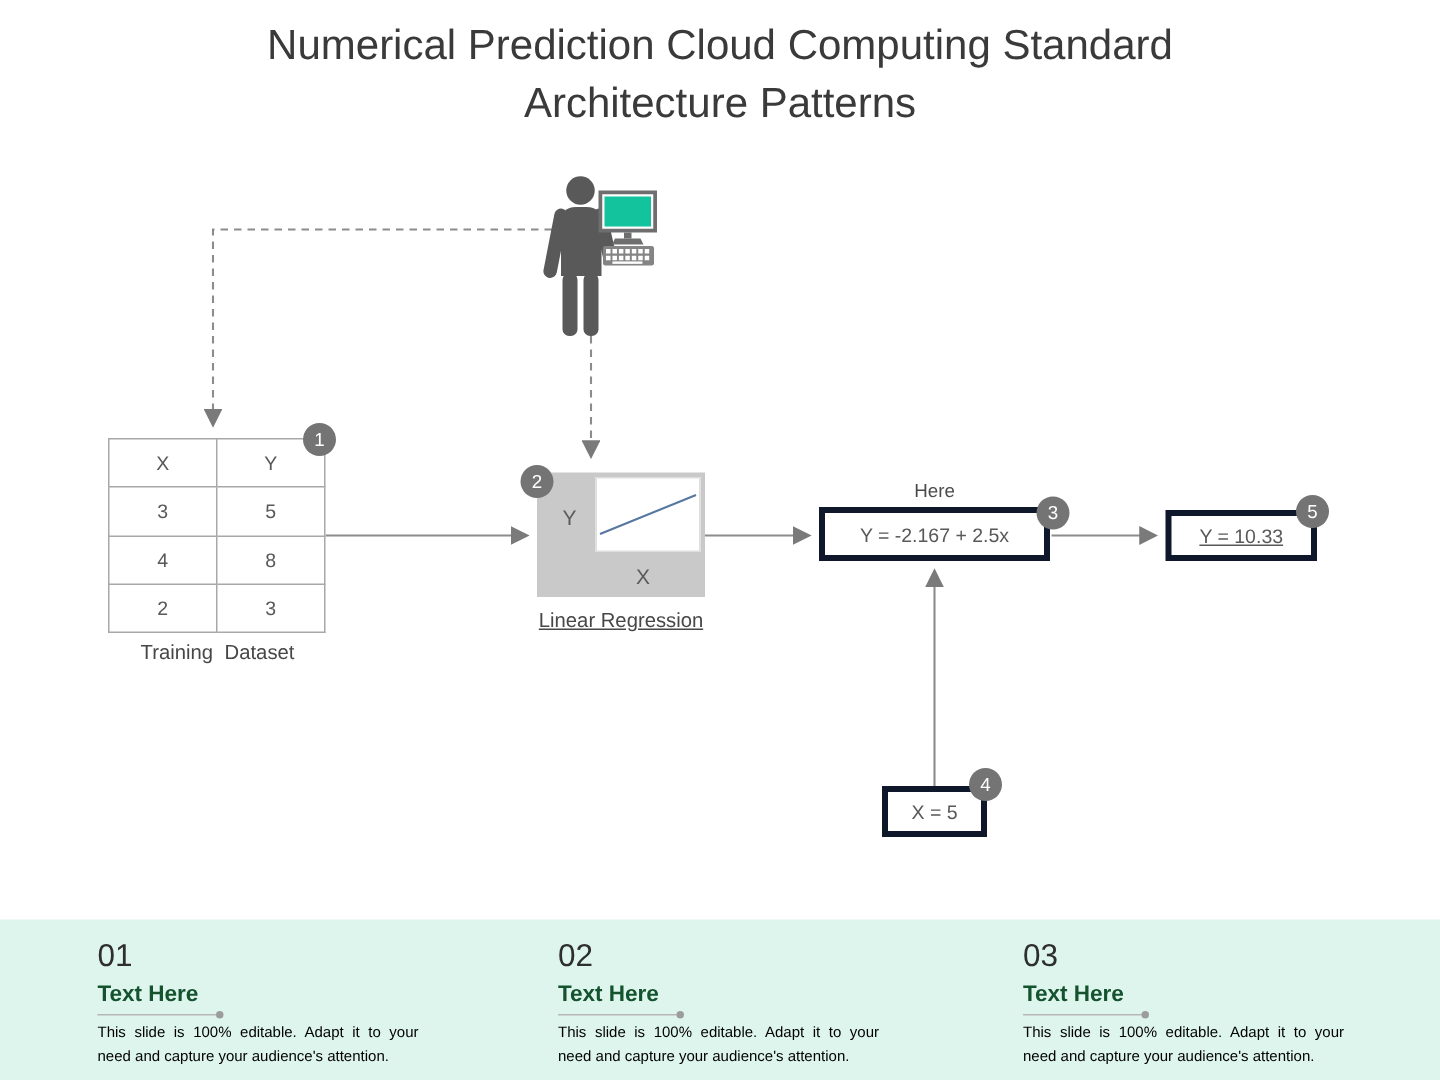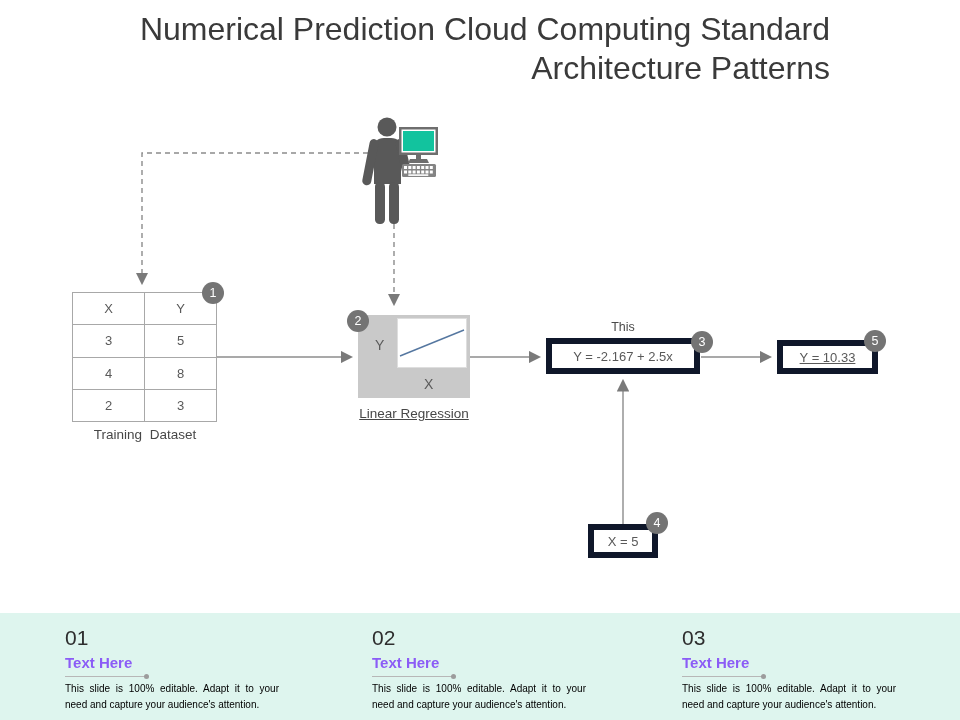--- a/index.html
+++ b/index.html
@@ -2,21 +2,21 @@
 <html><head>
 <meta charset="utf-8">
 <style>
   html,body{margin:0;padding:0;background:#fff;}
   .stage{
     position:relative;width:960px;height:720px;background:#ffffff;
     font-family:"Liberation Sans",sans-serif;overflow:hidden;
   }
   .title{
     position:absolute;top:10px;left:50%;transform:translateX(-50%);
-    width:700px;margin:0;text-align:right;font-size:32px;line-height:39px;
+    width:700px;margin:0;text-align:center;font-size:28px;line-height:39px;
     font-weight:normal;color:#3a3a3a;
   }
   svg.connectors{position:absolute;left:0;top:0;width:960px;height:720px;pointer-events:none;}
   svg.person{position:absolute;left:358px;top:112px;width:88px;height:118px;}
 
   table.data-table{
     position:absolute;left:72px;top:292px;width:145px;height:130px;
     border-collapse:collapse;background:#fff;table-layout:fixed;
   }
   table.data-table td{
@@ -49,35 +49,35 @@
   .reg-label{
     position:absolute;left:329px;top:406px;width:170px;text-align:center;
     font-size:13.5px;color:#474747;text-decoration:underline;
   }
 
   .model-label{
     position:absolute;left:546px;top:320px;width:154px;text-align:center;
     font-size:12.5px;color:#4a4a4a;
   }
   .flow-box{
-    position:absolute;border:6px solid #0f172a;background:#fff;
+    position:absolute;border:4px solid #0f172a;background:#fff;
     display:flex;align-items:center;justify-content:center;
     font-size:13px;color:#595959;box-sizing:border-box;
   }
   .model-box{left:546px;top:338px;width:154px;height:36px;}
   .output-box{left:777px;top:340px;width:101px;height:34px;text-decoration:underline;}
   .input-box{left:588px;top:524px;width:70px;height:34px;}
 
   .footer{position:absolute;left:0;top:577px;width:960px;height:143px;background:#def5ee;margin-top:36px;}
   .footer-item{position:absolute;top:13px;width:218px;}
   .fi-1{left:65px;}
   .fi-2{left:372px;}
   .fi-3{left:682px;}
   .f-num{font-size:21px;color:#2e2e2e;line-height:24px;}
-  .f-head{font-size:15px;font-weight:bold;color:#8b5cf6;margin-top:4px;line-height:18px;}
+  .f-head{font-size:15px;font-weight:bold;color:#14532d;margin-top:4px;line-height:18px;}
   .f-line{position:relative;width:82px;height:1px;background:#b7b7b7;margin-top:4px;}
   .f-dot{
     position:absolute;right:-2px;top:-2px;width:5px;height:5px;border-radius:50%;
     background:#9c9c9c;display:block;
   }
   .f-body{
     margin-top:4px;width:214px;font-size:10px;line-height:15.5px;color:#000000;
     text-align:justify;
   }
 </style>
@@ -166,21 +166,21 @@
     <span class="reg-y">Y</span>
     <div class="reg-plot">
       <svg width="68" height="48" viewBox="0 0 68 48">
         <path d="M 2 37 L 66 11" stroke="#5577a0" stroke-width="1.4" fill="none"></path>
       </svg>
     </div>
     <span class="reg-x">X</span>
   </div>
   <div class="reg-label">Linear Regression</div>
 
-  <div class="model-label">This</div>
+  <div class="model-label">Here</div>
   <div class="flow-box model-box">Y = -2.167 + 2.5x</div>
   <div class="flow-box output-box">Y = 10.33</div>
   <div class="flow-box input-box">X = 5</div>
 
   <div class="badge b1">1</div>
   <div class="badge b2">2</div>
   <div class="badge b3">3</div>
   <div class="badge b4">4</div>
   <div class="badge b5">5</div>
 

